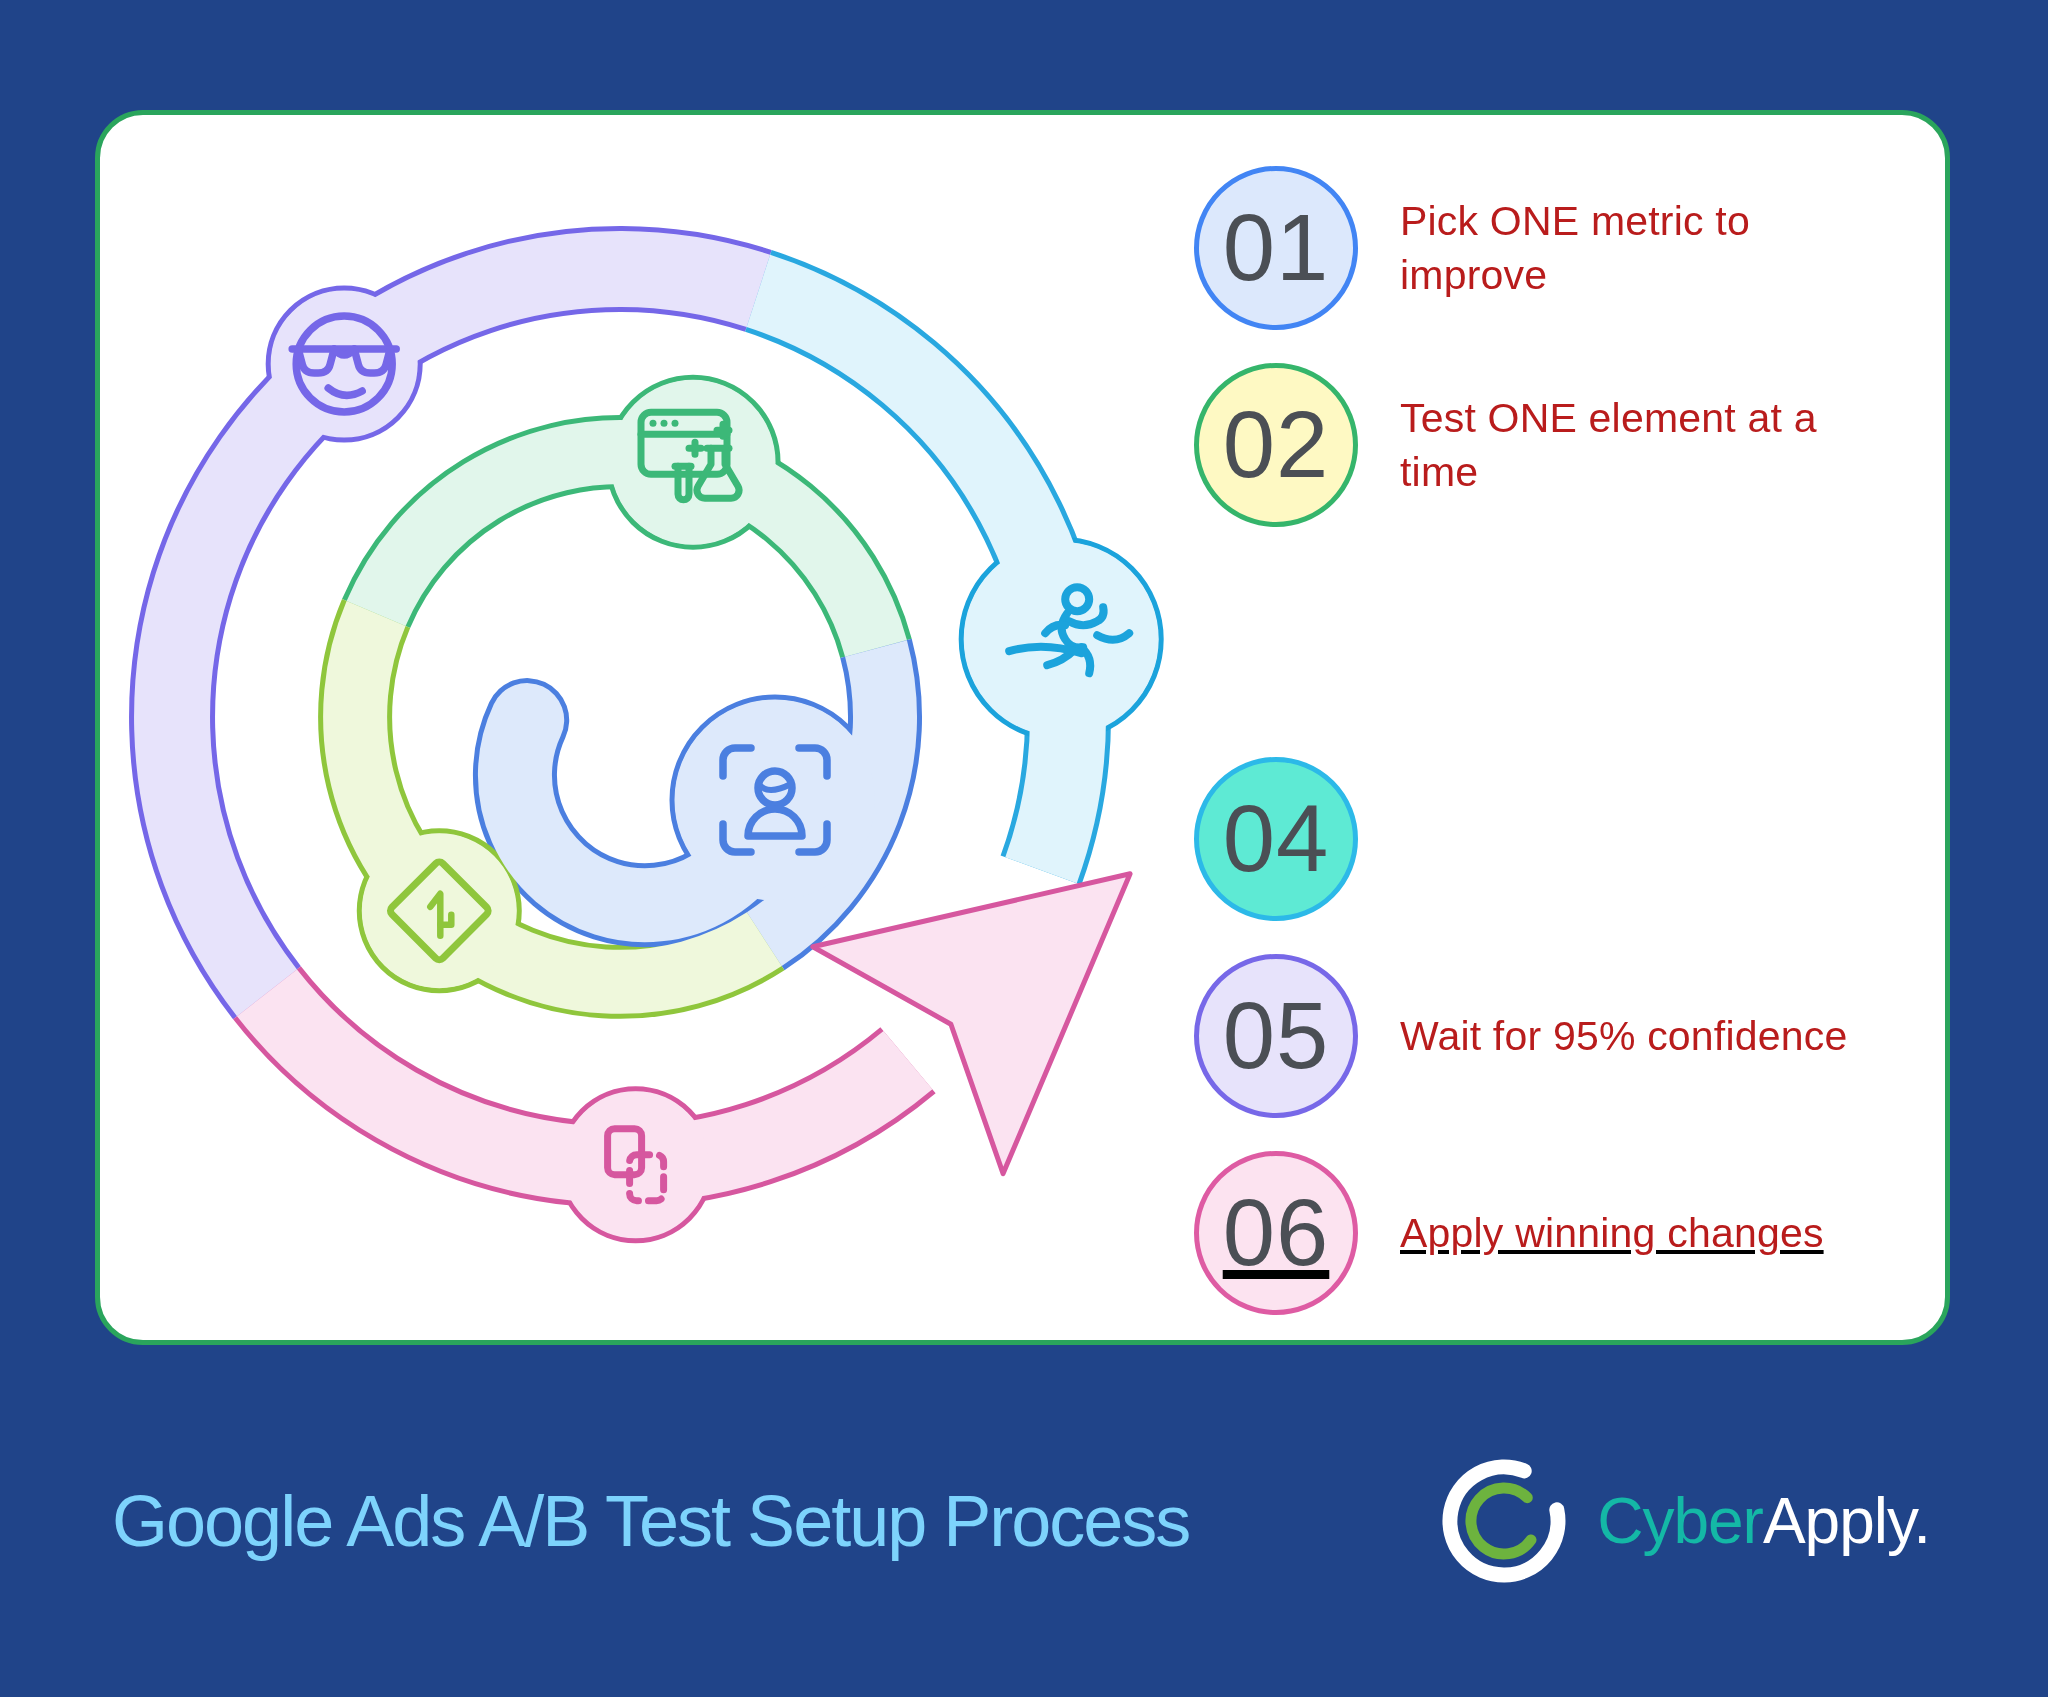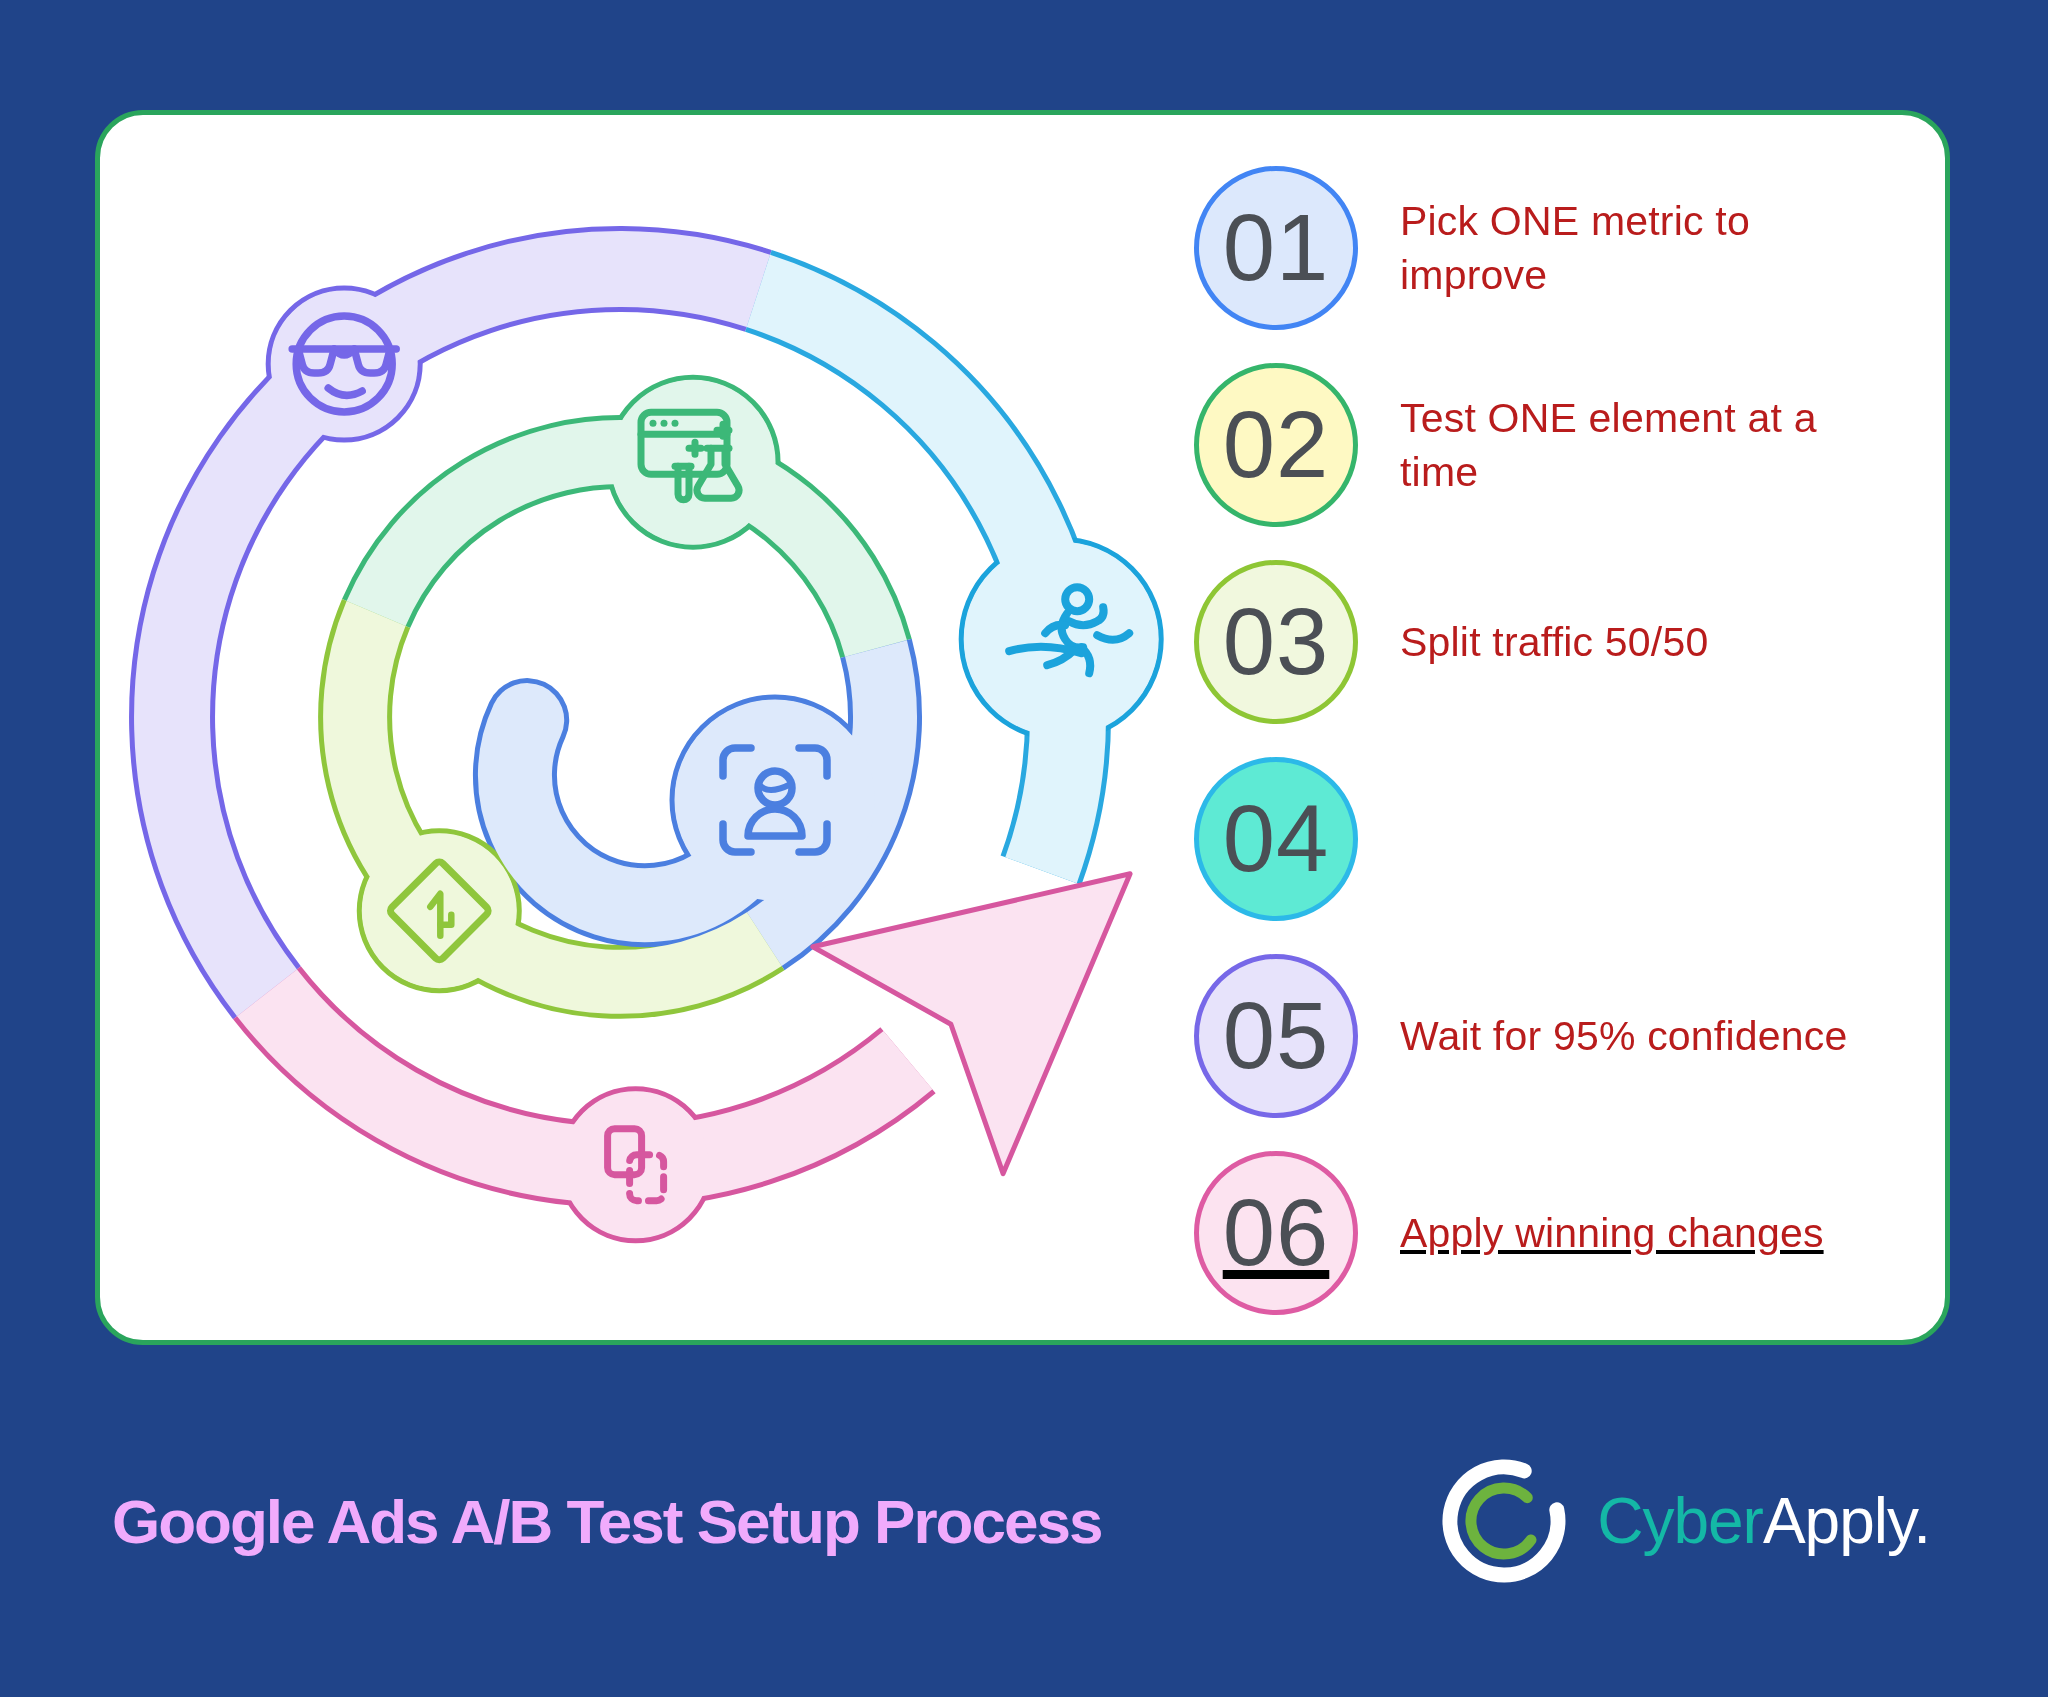--- a/index.html
+++ b/index.html
@@ -9,21 +9,21 @@
         background:#ffffff;border:5px solid #2aa55c;border-radius:48px;overflow:hidden;}
   .diagram{position:absolute;left:0;top:0;}
   .steps{position:absolute;left:0;top:0;width:100%;height:100%;margin-left:8px;}
   .step{position:absolute;left:1086px;display:flex;align-items:center;gap:42px;height:174px;}
   .badge{width:164px;height:164px;box-sizing:border-box;border-radius:50%;border:5px solid #888;
          display:flex;align-items:center;justify-content:center;
          font-size:94px;font-weight:300;color:#4b4f55;letter-spacing:1px;}
   .label{width:450px;font-size:41px;line-height:1.32;color:#b91c1c;font-weight:400;letter-spacing:.2px;}
   .bottom-bar{position:absolute;left:0;top:1345px;width:2048px;height:352px;}
   .title{position:absolute;left:112px;top:50%;transform:translateY(-50%);
-         color:#f0abfc;font-size:62px;font-weight:700;letter-spacing:-2px;white-space:nowrap;}
+         color:#7dd3fc;font-size:72px;font-weight:400;letter-spacing:-2px;white-space:nowrap;}
   .logo{position:absolute;right:118px;top:50%;transform:translateY(-50%);
         display:flex;align-items:center;gap:18px;}
   .logo-text{font-size:64px;font-weight:400;letter-spacing:-1px;white-space:nowrap;}
   .logo-text .primary{color:#14b8a6;}
   .logo-text .secondary{color:#ffffff;}
 </style>
 </head>
 <body>
 
 <div class="stage">
@@ -118,24 +118,20 @@
 
     <div class="steps">
         <div class="step" style="top: 46px;">
           <div class="badge" style="border-color: rgb(66, 133, 244); background: rgb(220, 232, 252);">01</div>
           <div class="label">Pick ONE metric to improve</div>
         </div>
         <div class="step" style="top: 243px;">
           <div class="badge" style="border-color: rgb(53, 181, 107); background: #fef9c3;">02</div>
           <div class="label">Test ONE element at a time</div>
         </div>
-        <div class="step" style="top: 440px;">
-          <div class="badge" style="border-color: rgb(142, 198, 52); background: rgb(241, 248, 222);">03</div>
-          <div class="label">Split traffic 50/50</div>
-        </div>
         <div class="step" style="top: 637px;">
           <div class="badge" style="border-color: rgb(44, 185, 232); background: #5eead4;">04</div>
         </div>
         <div class="step" style="top: 834px;">
           <div class="badge" style="border-color: rgb(119, 104, 232); background: rgb(231, 227, 251);">05</div>
           <div class="label">Wait for 95% confidence</div>
         </div>
         <div class="step" style="top: 1031px; text-decoration: underline;">
           <div class="badge" style="border-color: rgb(222, 91, 163); background: rgb(252, 227, 240);">06</div>
           <div class="label">Apply winning changes</div>

